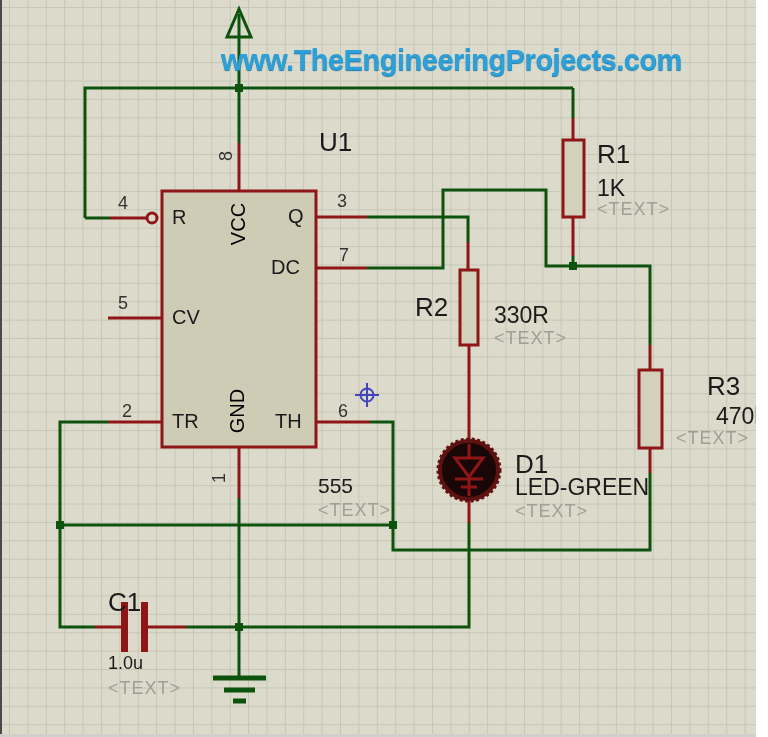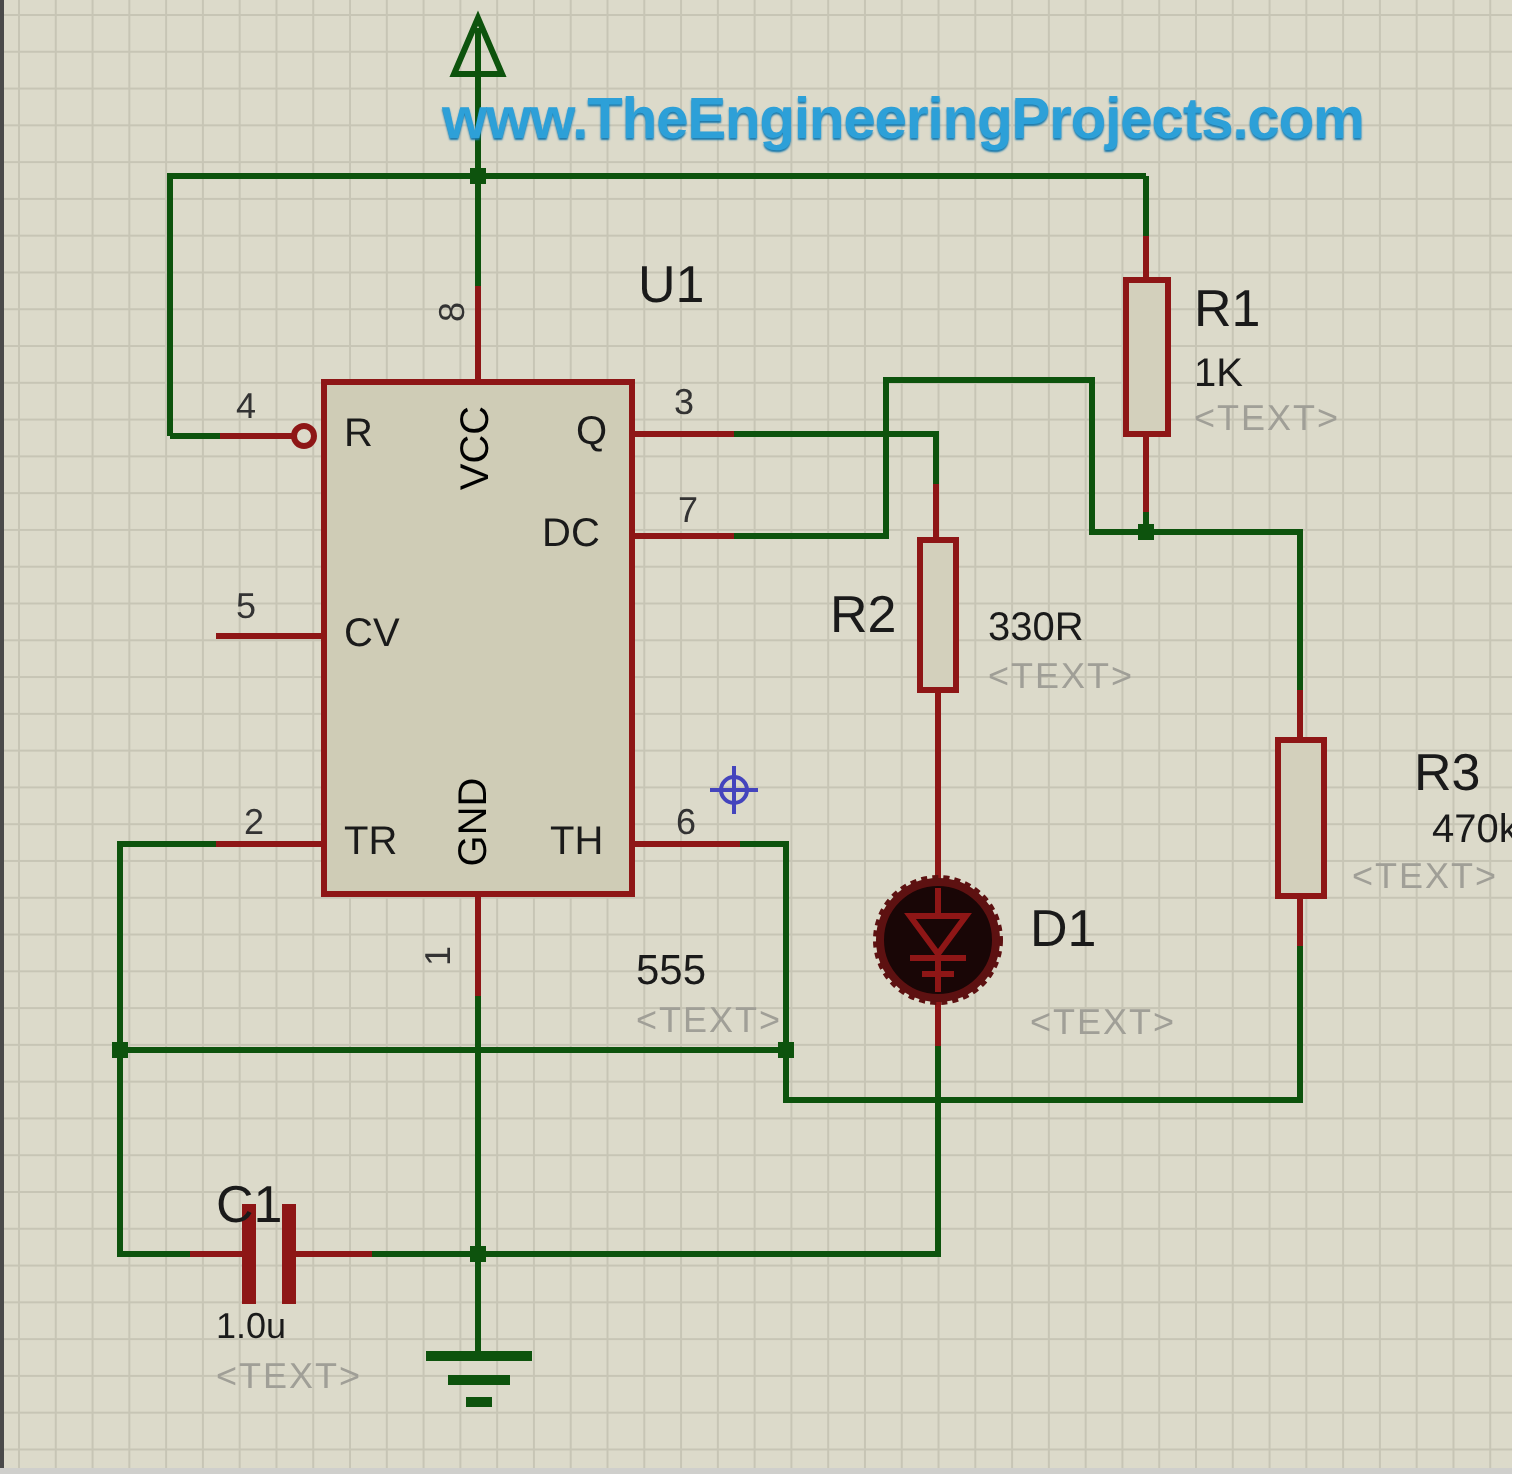--- a/index.html
+++ b/index.html
@@ -33,21 +33,21 @@
   svg{position:absolute;left:0;top:0;}
   .wire{stroke:var(--wire-green);stroke-width:3;fill:none;}
   .pin{stroke:var(--pin-red);stroke-width:3;fill:none;}
   .body{fill:var(--resistor-fill);stroke:var(--pin-red);stroke-width:3;}
   .icbody{fill:var(--component-fill);stroke:var(--pin-red);stroke-width:3;}
   .dot{fill:var(--wire-green);}
   .gndbar{stroke:var(--wire-green);stroke-width:5;fill:none;}
   .ledsym{stroke:var(--pin-red);stroke-width:3;fill:none;}
   .lbl{position:absolute;white-space:nowrap;color:var(--text-black);line-height:1.1;}
   .ref{font-size:26px;}
-  .val{font-size:20px;}
+  .val{font-size:23px;}
   .ph{font-size:18px;color:var(--label-gray);letter-spacing:1px;}
   .picname{font-size:20px;}
   .pnum{font-size:18px;color:var(--pin-num);}
   .vlbl{position:absolute;width:56px;height:22px;line-height:22px;text-align:center;
         transform:rotate(-90deg);white-space:nowrap;}
   .wm{position:absolute;font-size:29px;font-weight:bold;color:var(--watermark-blue);
       letter-spacing:-0.5px;text-shadow:0 1px 1px #1a79ab;}
 </style>
 </head>
 <body>
@@ -163,20 +163,21 @@
 
   <div class="lbl ref" style="left:415px;top:293px;">R2</div>
   <div class="lbl val" style="left:494px;top:303px;">330R</div>
   <div class="lbl ph" style="left:494px;top:329px;">&lt;TEXT&gt;</div>
 
   <div class="lbl ref" style="left:676px;top:372px;margin-left:31px;">R3</div>
   <div class="lbl val" style="left:716px;top:404px;">470k</div>
   <div class="lbl ph" style="left:676px;top:429px;">&lt;TEXT&gt;</div>
 
   <div class="lbl ref" style="left:515px;top:450px;">D1</div>
+  <div class="lbl val" style="left:515px;top:475px;">LED-GREEN</div>
   <div class="lbl ph" style="left:515px;top:502px;">&lt;TEXT&gt;</div>
 
   <div class="lbl ref" style="left:108px;top:564px;margin-top:24px;">C1</div>
   <div class="lbl val" style="left:108px;top:654px;font-size:18px;">1.0u</div>
   <div class="lbl ph" style="left:108px;top:679px;">&lt;TEXT&gt;</div>
 
   <div id="edge-left"></div>
   <div id="edge-bottom"></div>
 </div>
 

